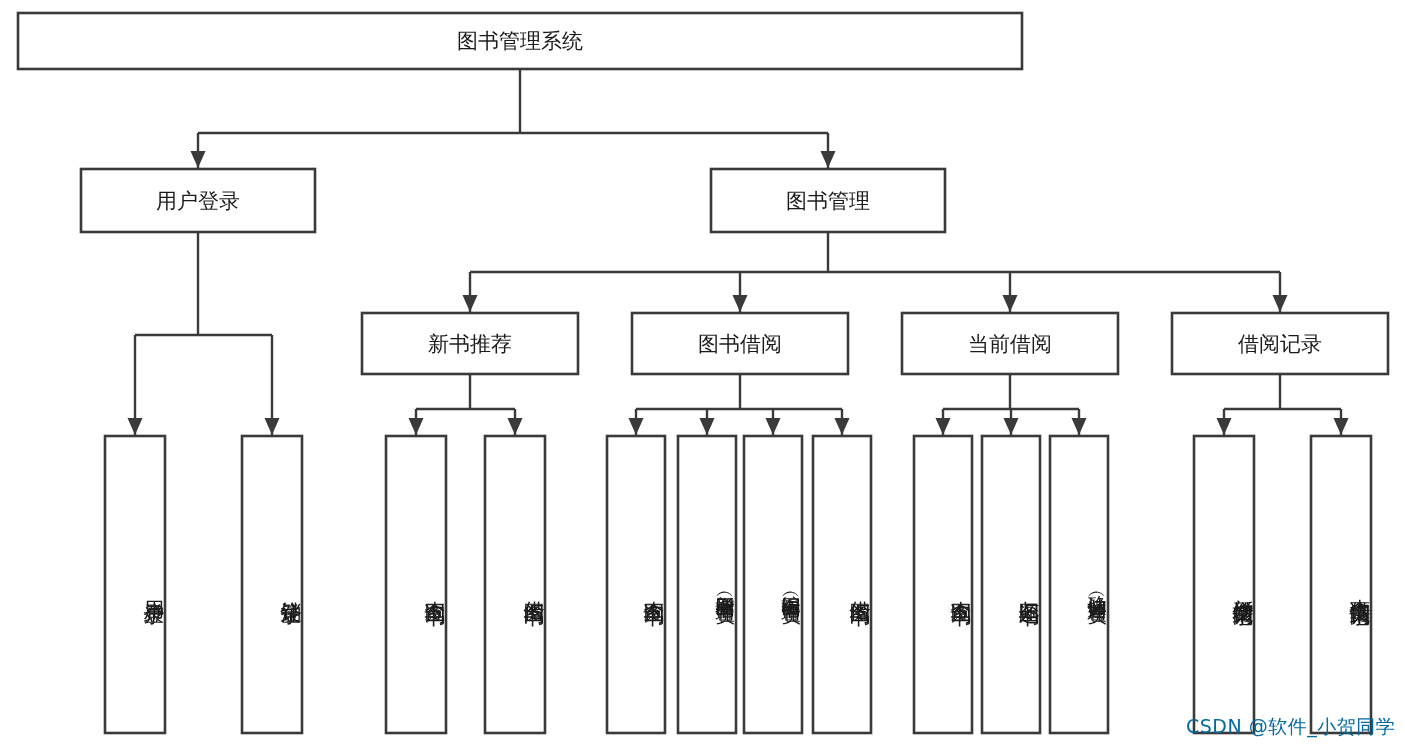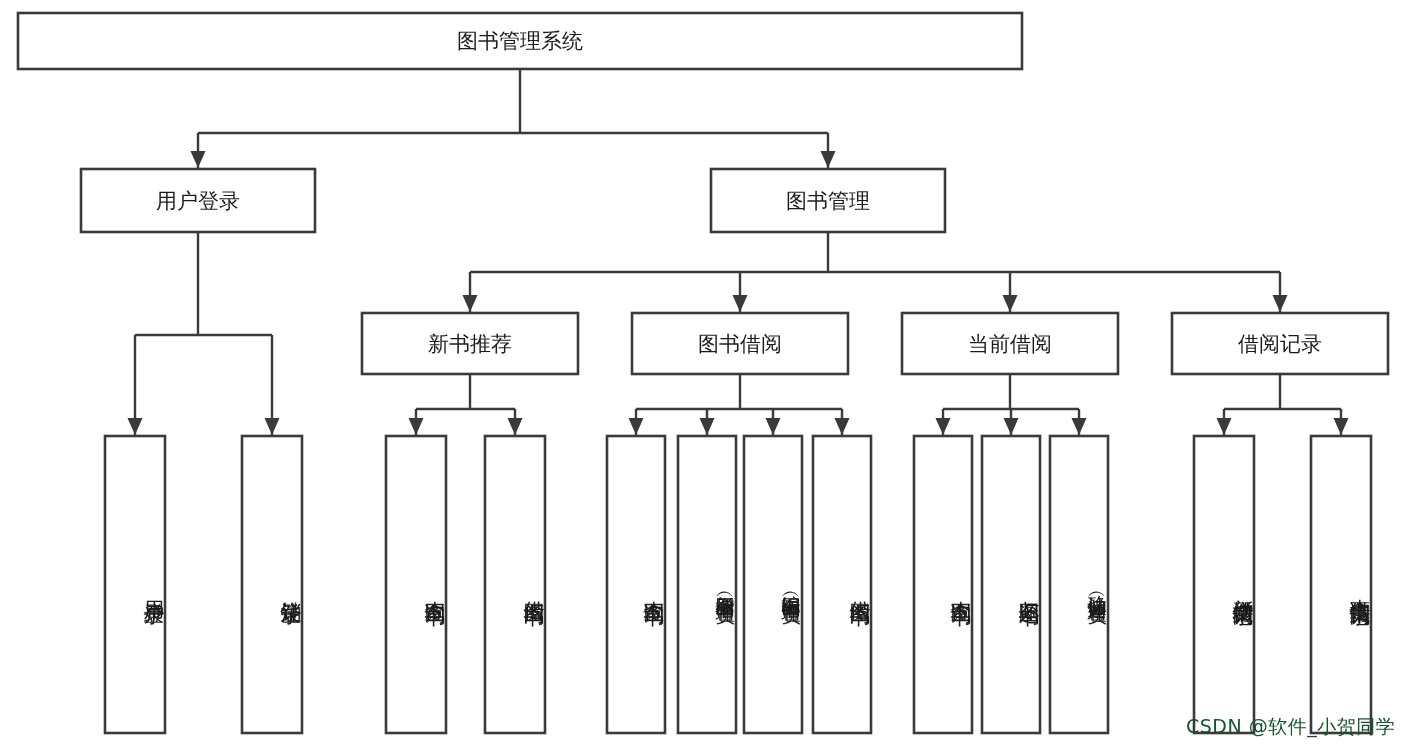--- a/index.html
+++ b/index.html
@@ -61,21 +61,21 @@
     text-align: center;
     display: flex;
     align-items: flex-start;
     justify-content: center;
     pointer-events: none;
   }
   .watermark {
     position: absolute;
     font-family: "DejaVu Sans", "Liberation Sans", sans-serif;
     font-size: 19px;
-    color: #14532d;
+    color: #0369a1;
     white-space: nowrap;
     letter-spacing: 0.5px;
   }
 </style>
 </head>
 <body>
 
 <div id="diagram-root">
 
   <svg id="diagram-svg" viewBox="0 0 1405 747">

